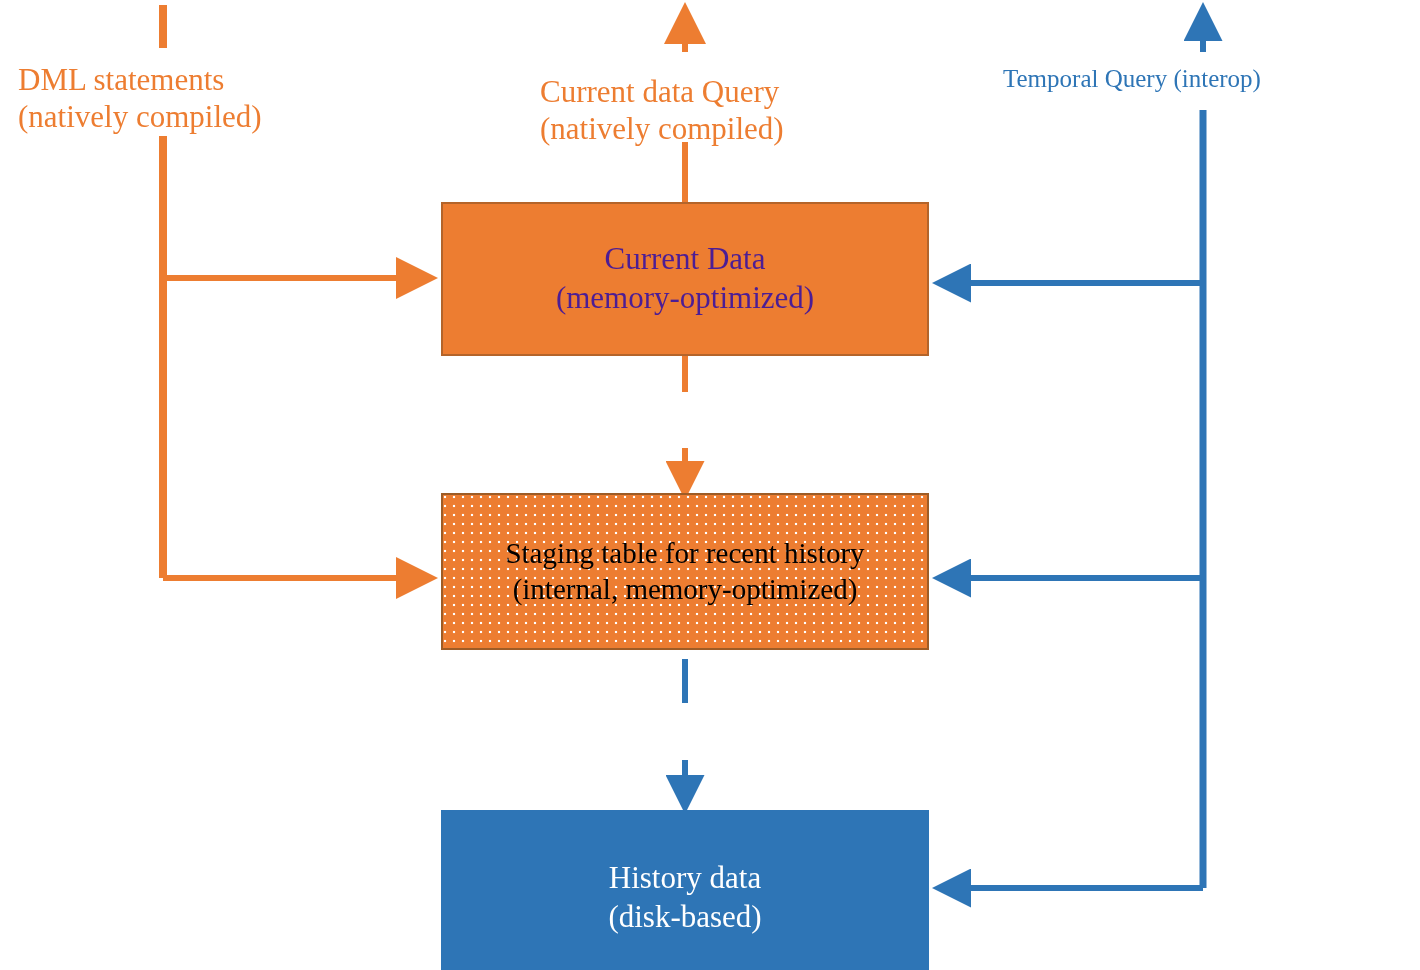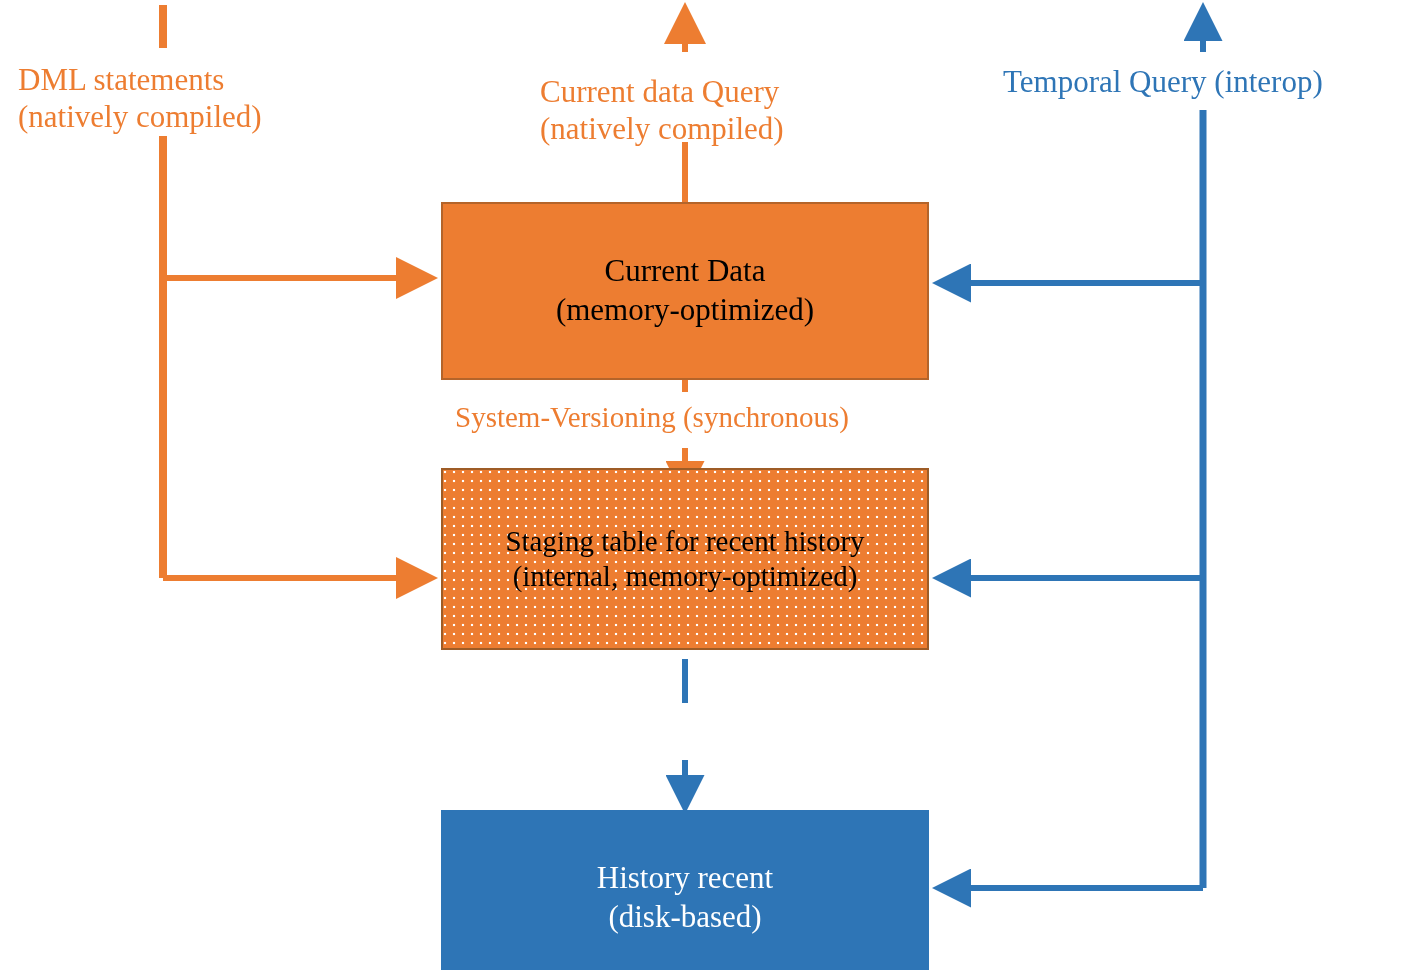--- a/index.html
+++ b/index.html
@@ -37,21 +37,21 @@
     left: 18px;  top: 62px;
     font-size: 31px;
   }
   #current-query-label {
     left: 540px; top: 62px;
     font-size: 31px;
     margin-top: 12px;
   }
   #temporal-query-label {
     left: 1003px; top: 64px;
-    font-size: 31px;
+    font-size: 25px;
   }
   #sysver-label {
     left: 455px; top: 400px;
     font-size: 29px;
   }
   #migration-label {
     left: 477px; top: 713px;
     font-size: 29px;
   }
 
@@ -60,30 +60,30 @@
     position: absolute;
     box-sizing: border-box;
     display: flex;
     align-items: center;
     justify-content: center;
     text-align: center;
     white-space: pre-line;
   }
   #box-current-data {
     left: 441px; top: 202px;
-    width: 488px; height: 178px;
+    width: 488px; height: 154px;
     background: #ED7D31;
     border: 2px solid #B4642A;
-    color: #000000;
+    color: #4c1d95;
     font-size: 31px;
     line-height: 1.25;
   }
   #box-staging-table {
-    left: 441px; top: 468px;
-    width: 488px; height: 182px;
+    left: 441px; top: 493px;
+    width: 488px; height: 157px;
     background-color: #ED7D31;
     background-image:
       radial-gradient(circle at 2px 2px, #ffffff 1.3px, rgba(255,255,255,0) 1.6px);
     background-size: 9px 9px;
     border: 2px solid #9E5C26;
     color: #000000;
     font-size: 29px;
     line-height: 1.22;
   }
   #box-history-table {
@@ -150,31 +150,30 @@
   </svg>
 
   <div class="label lbl-orange" id="dml-label">DML statements
 (natively compiled)</div>
 
   <div class="label lbl-orange" id="current-query-label">Current data Query
 (natively compiled)</div>
 
   <div class="label lbl-blue" id="temporal-query-label">Temporal Query (interop)</div>
 
-  <div class="label lbl-orange" id="sysver-label">System-Versioning (synchronous)</div>
 
 
   <div class="box" id="box-current-data">
     <span class="box-text">Current Data
 (memory-optimized)</span>
   </div>
 
   <div class="box" id="box-staging-table">
     <span class="box-text">Staging table for recent history
 (internal, memory-optimized)</span>
   </div>
 
   <div class="box" id="box-history-table">
-    <span class="box-text">History recent
+    <span class="box-text">History data
 (disk-based)</span>
   </div>
 
 </div>
 
 </body></html>

